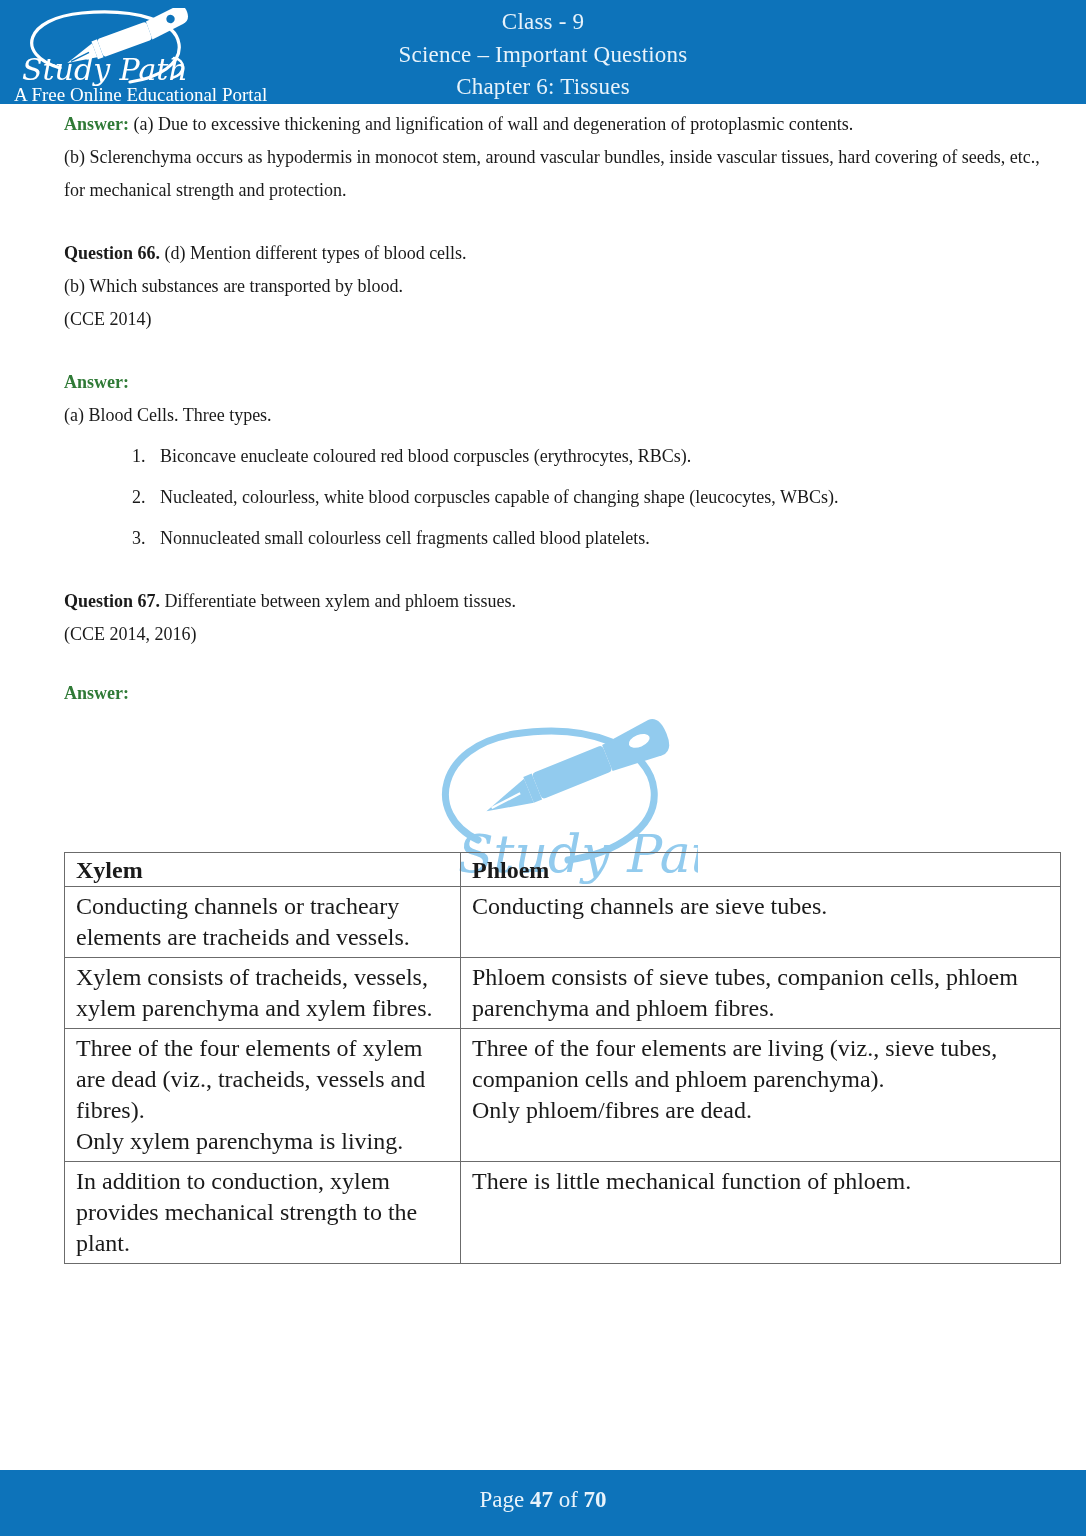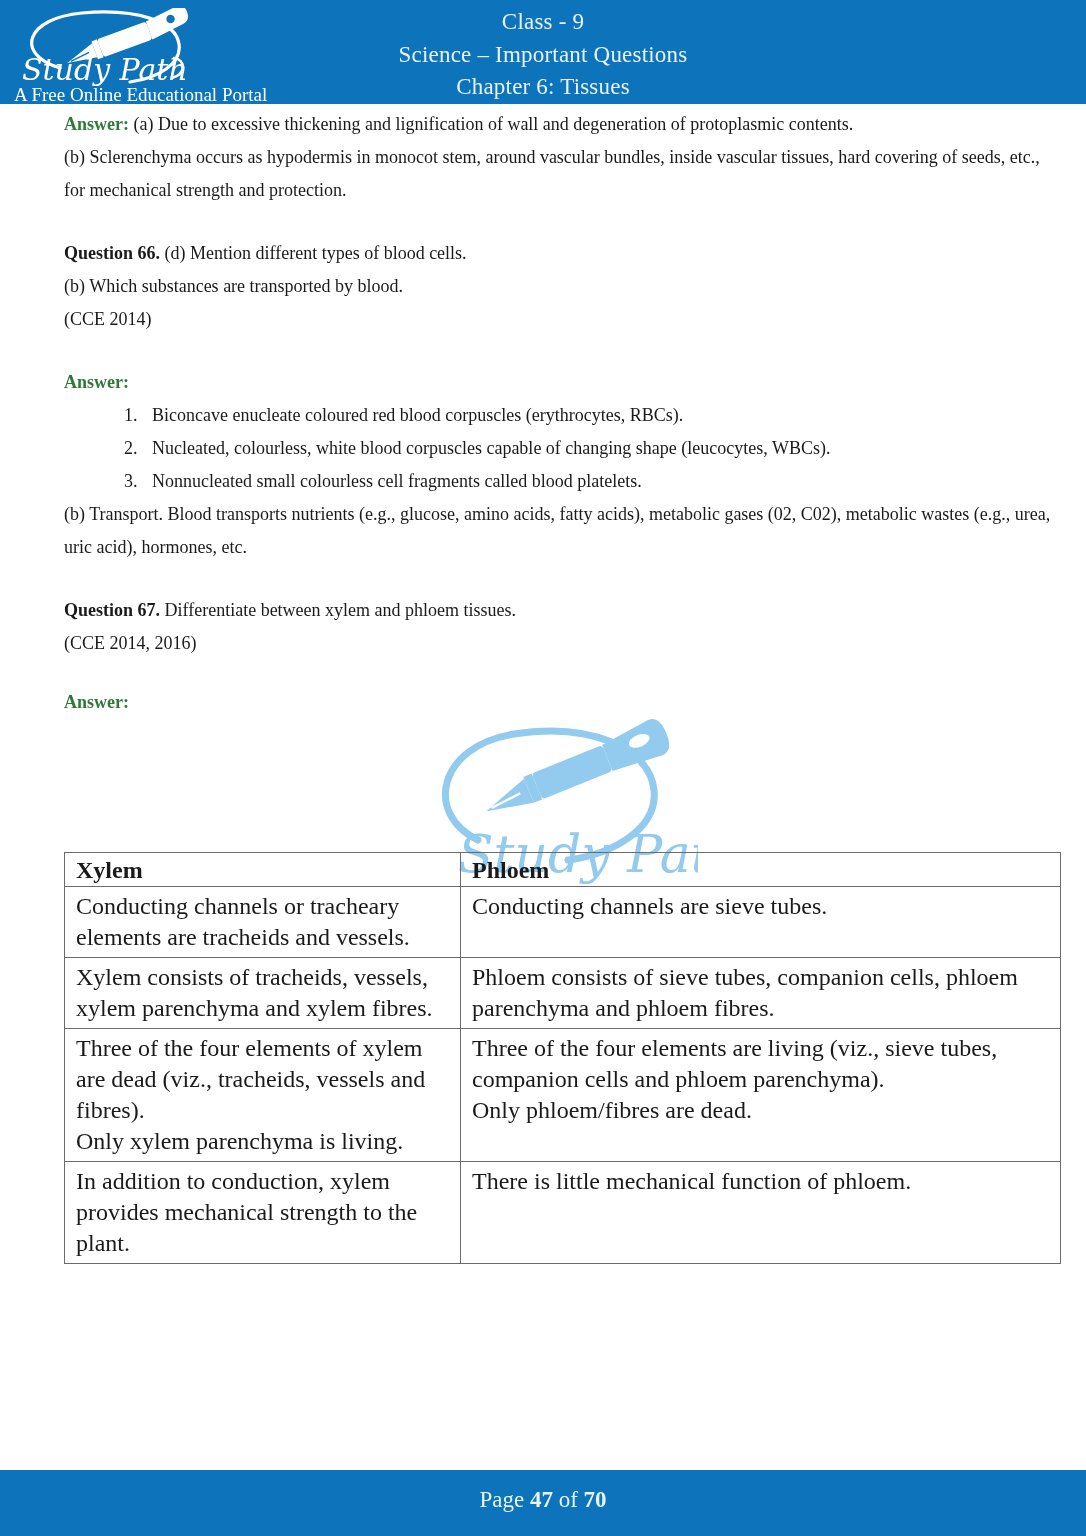--- a/index.html
+++ b/index.html
@@ -90,21 +90,21 @@
     color: #1a1a1a;
     font-weight: bold;
     margin-top: 27px;
   }
   ol.numlist {
     margin: 0;
     padding-left: 78px;
     list-style-position: outside;
   }
   ol.numlist li {
-    margin: 0;
+    margin: 8px;
     padding-left: 10px;
     line-height: 33px;
   }
 
   
   .tbl-wrap {
     position: absolute;
     left: 64px;
     top: 852px;
     width: 996px;
@@ -215,26 +215,26 @@
       <div class="para">
         <span class="lbl-question">Question 66.</span>
         <span>(d) Mention different types of blood cells.</span>
       </div>
       <div class="para">(b) Which substances are transported by blood.</div>
       <div class="para">(CCE 2014)</div>
     </div>
 
     <div class="blk">
       <div class="para lbl-answer">Answer:</div>
+      <div class="para">(a) Blood Cells. Three types.</div>
       <ol class="numlist">
         <li>Biconcave enucleate coloured red blood corpuscles (erythrocytes, RBCs).</li>
         <li>Nucleated, colourless, white blood corpuscles capable of changing shape (leucocytes, WBCs).</li>
         <li>Nonnucleated small colourless cell fragments called blood platelets.</li>
       </ol>
-      <div class="para">(b) Transport. Blood transports nutrients (e.g., glucose, amino acids, fatty acids), metabolic gases (02, C02), metabolic wastes (e.g., urea, uric acid), hormones, etc.</div>
     </div>
 
     <div class="blk">
       <div class="para">
         <span class="lbl-question">Question 67.</span>
         <span>Differentiate between xylem and phloem tissues.</span>
       </div>
       <div class="para">(CCE 2014, 2016)</div>
     </div>
 

